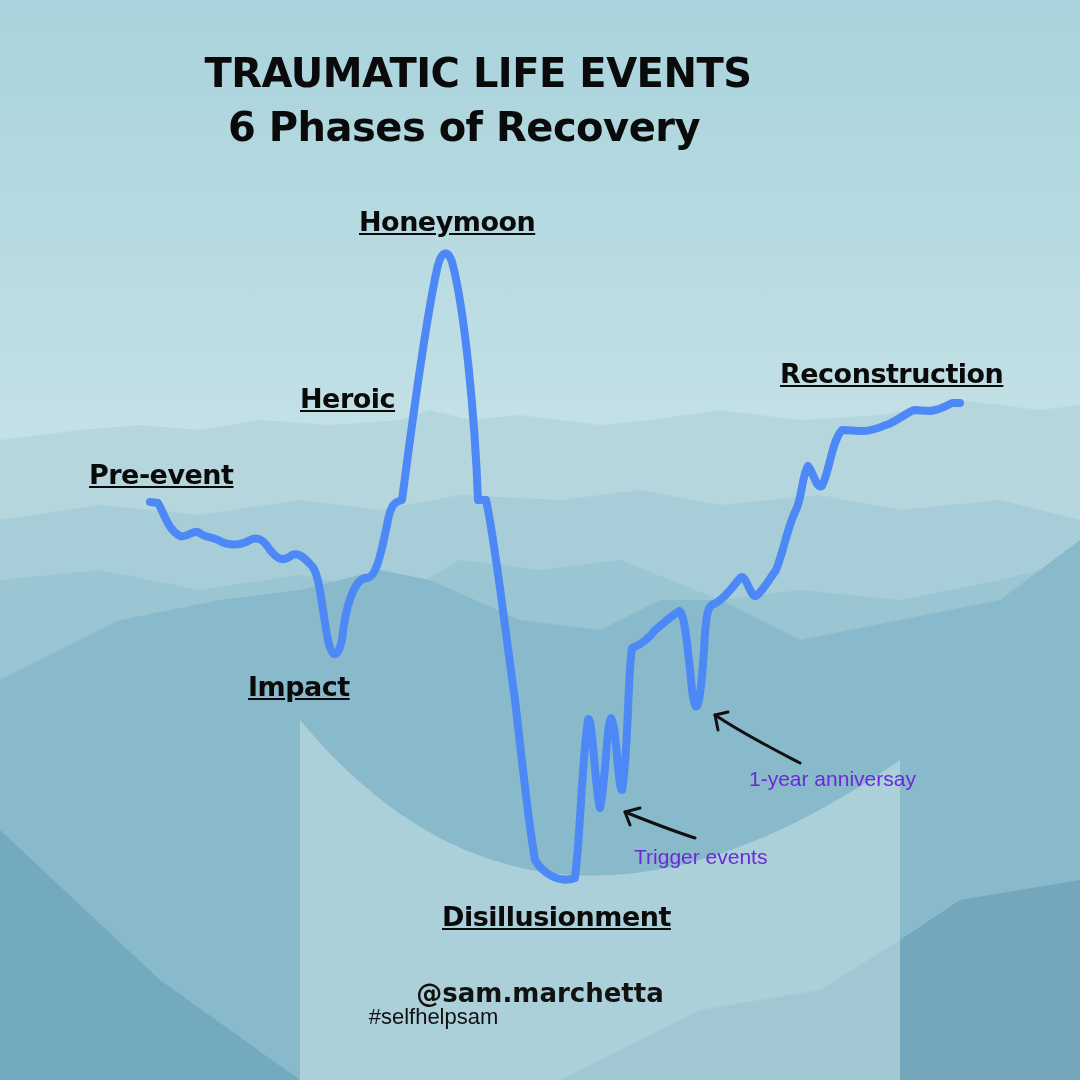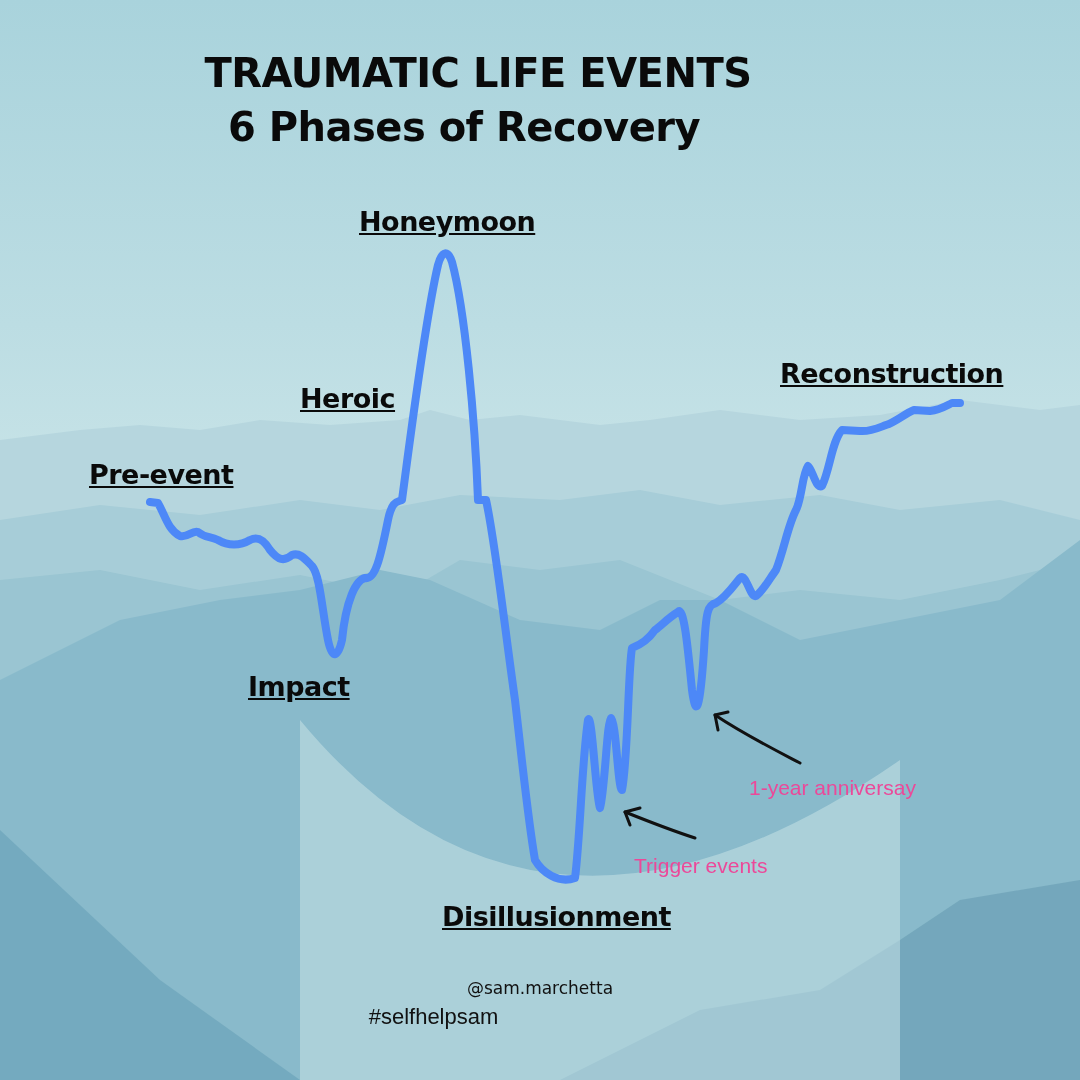--- a/index.html
+++ b/index.html
@@ -6,22 +6,22 @@
     body { width:1080px; height:1080px; overflow:hidden; position:relative;
       font-family:"Liberation Sans", sans-serif;
       background: linear-gradient(180deg, #a9d3dc 0%, #bcdde3 30%, #c7e3e7 45%, #a6ccd8 65%, #8fbccd 100%); }
     .bg { position:absolute; left:0; top:0; width:1080px; height:1080px; }
     .title { position:absolute; left:0; width:956px; text-align:center; color:#0a0a0a;
       font-weight:bold; font-family:"DejaVu Sans", sans-serif; letter-spacing:-0.5px; }
     .t1 { top:50px; font-size:40px; }
     .t2 { top:104px; font-size:40px; left:-14px; }
     .label { position:absolute; font-weight:bold; font-size:27px; color:#0a0a0a;
       font-family:"DejaVu Sans", sans-serif; letter-spacing:-0.5px; white-space:nowrap;text-decoration:underline; }
-    .ann { position:absolute; font-size:21px; color:#ec4899; font-family:"Liberation Sans", sans-serif; white-space:nowrap;margin-top:9px; }
-    .handle { position:absolute; left:0; width:1080px; text-align:center; top:978px; font-size:17px; font-weight:normal; font-family:"DejaVu Sans", sans-serif; color:#111; }
+    .ann { position:absolute; font-size:21px; color:#6d28d9; font-family:"Liberation Sans", sans-serif; white-space:nowrap; }
+    .handle { position:absolute; left:0; width:1080px; text-align:center; top:978px; font-size:26px; font-weight:bold; font-family:"DejaVu Sans", sans-serif; color:#111; }
     .hash { position:absolute; left:0; width:867px; text-align:center; top:1004px; font-size:22px; color:#111; font-family:"Liberation Sans", sans-serif; }
     svg.curve { position:absolute; left:0; top:0; }
   </style>
 </head>
 <body>
 
 <svg class="bg" viewBox="0 0 1080 1080" width="1080" height="1080">
   <path d="M0 440 L80 430 L140 425 L200 430 L260 420 L330 425 L400 420 L430 410 L470 420 L520 415 L600 425 L650 420 L720 410 L800 420 L880 415 L960 400 L1040 410 L1080 405 L1080 1080 L0 1080 Z" fill="#b6d6de"></path>
   <path d="M0 520 L100 505 L200 515 L300 500 L380 510 L460 495 L560 500 L640 490 L720 505 L820 495 L900 510 L1000 500 L1080 520 L1080 1080 L0 1080 Z" fill="#a7cdd8"></path>
   <path d="M0 580 L100 570 L200 590 L300 575 L400 595 L460 560 L540 570 L620 560 L720 600 L800 590 L900 600 L1000 580 L1080 560 L1080 1080 L0 1080 Z" fill="#9ac5d2"></path>

